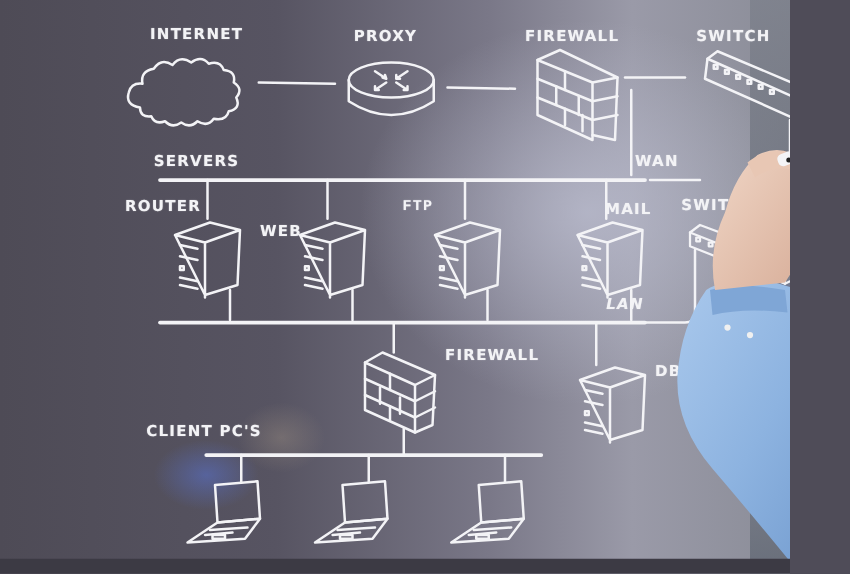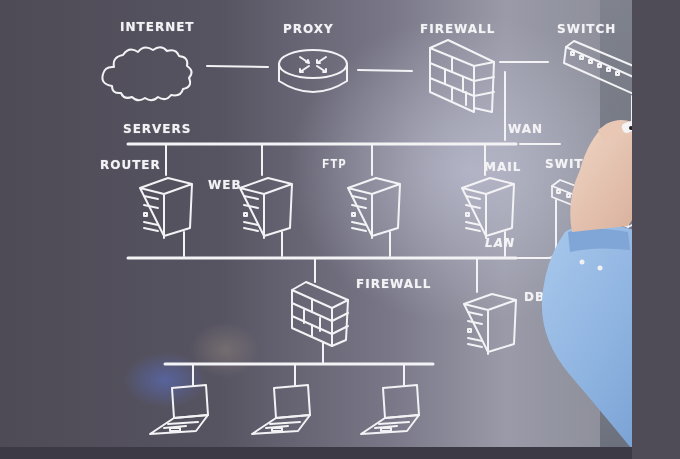--- a/index.html
+++ b/index.html
@@ -180,20 +180,21 @@
   <div class="lbl" style="left:96px;top:122px;margin-left:27px;">SERVERS</div>
   <div class="lbl" style="left:508px;top:122px;">WAN</div>
   <div class="lbl" style="left:100px;top:158px;">ROUTER</div>
   <div class="lbl" style="left:208px;top:158px;margin-top:20px;">WEB</div>
   <div class="lbl" style="left:322px;top:158px;font-family:Liberation Mono, monospace;">FTP</div>
   <div class="lbl" style="left:438px;top:160px;margin-left:46px;">MAIL</div>
   <div class="lbl" style="left:545px;top:157px;">SWITCH</div>
   <div class="lbl" style="left:485px;top:236px;font-style:italic;">LAN</div>
   <div class="lbl" style="left:356px;top:277px;">FIREWALL</div>
   <div class="lbl" style="left:524px;top:290px;">DB</div>
+  <div class="lbl" style="left:117px;top:338px;">CLIENT PC'S</div>
 
   <svg class="arm" viewBox="535 110 145 349" width="145" height="349">
     <defs>
       <linearGradient id="sleeve" x1="0" y1="0" x2="1" y2="1">
         <stop offset="0" stop-color="#a9c8ec"></stop>
         <stop offset="0.5" stop-color="#8db3e0"></stop>
         <stop offset="1" stop-color="#6f98cc"></stop>
       </linearGradient>
       <linearGradient id="skin" x1="0" y1="0" x2="1" y2="1">
         <stop offset="0" stop-color="#f0d6c6"></stop>

